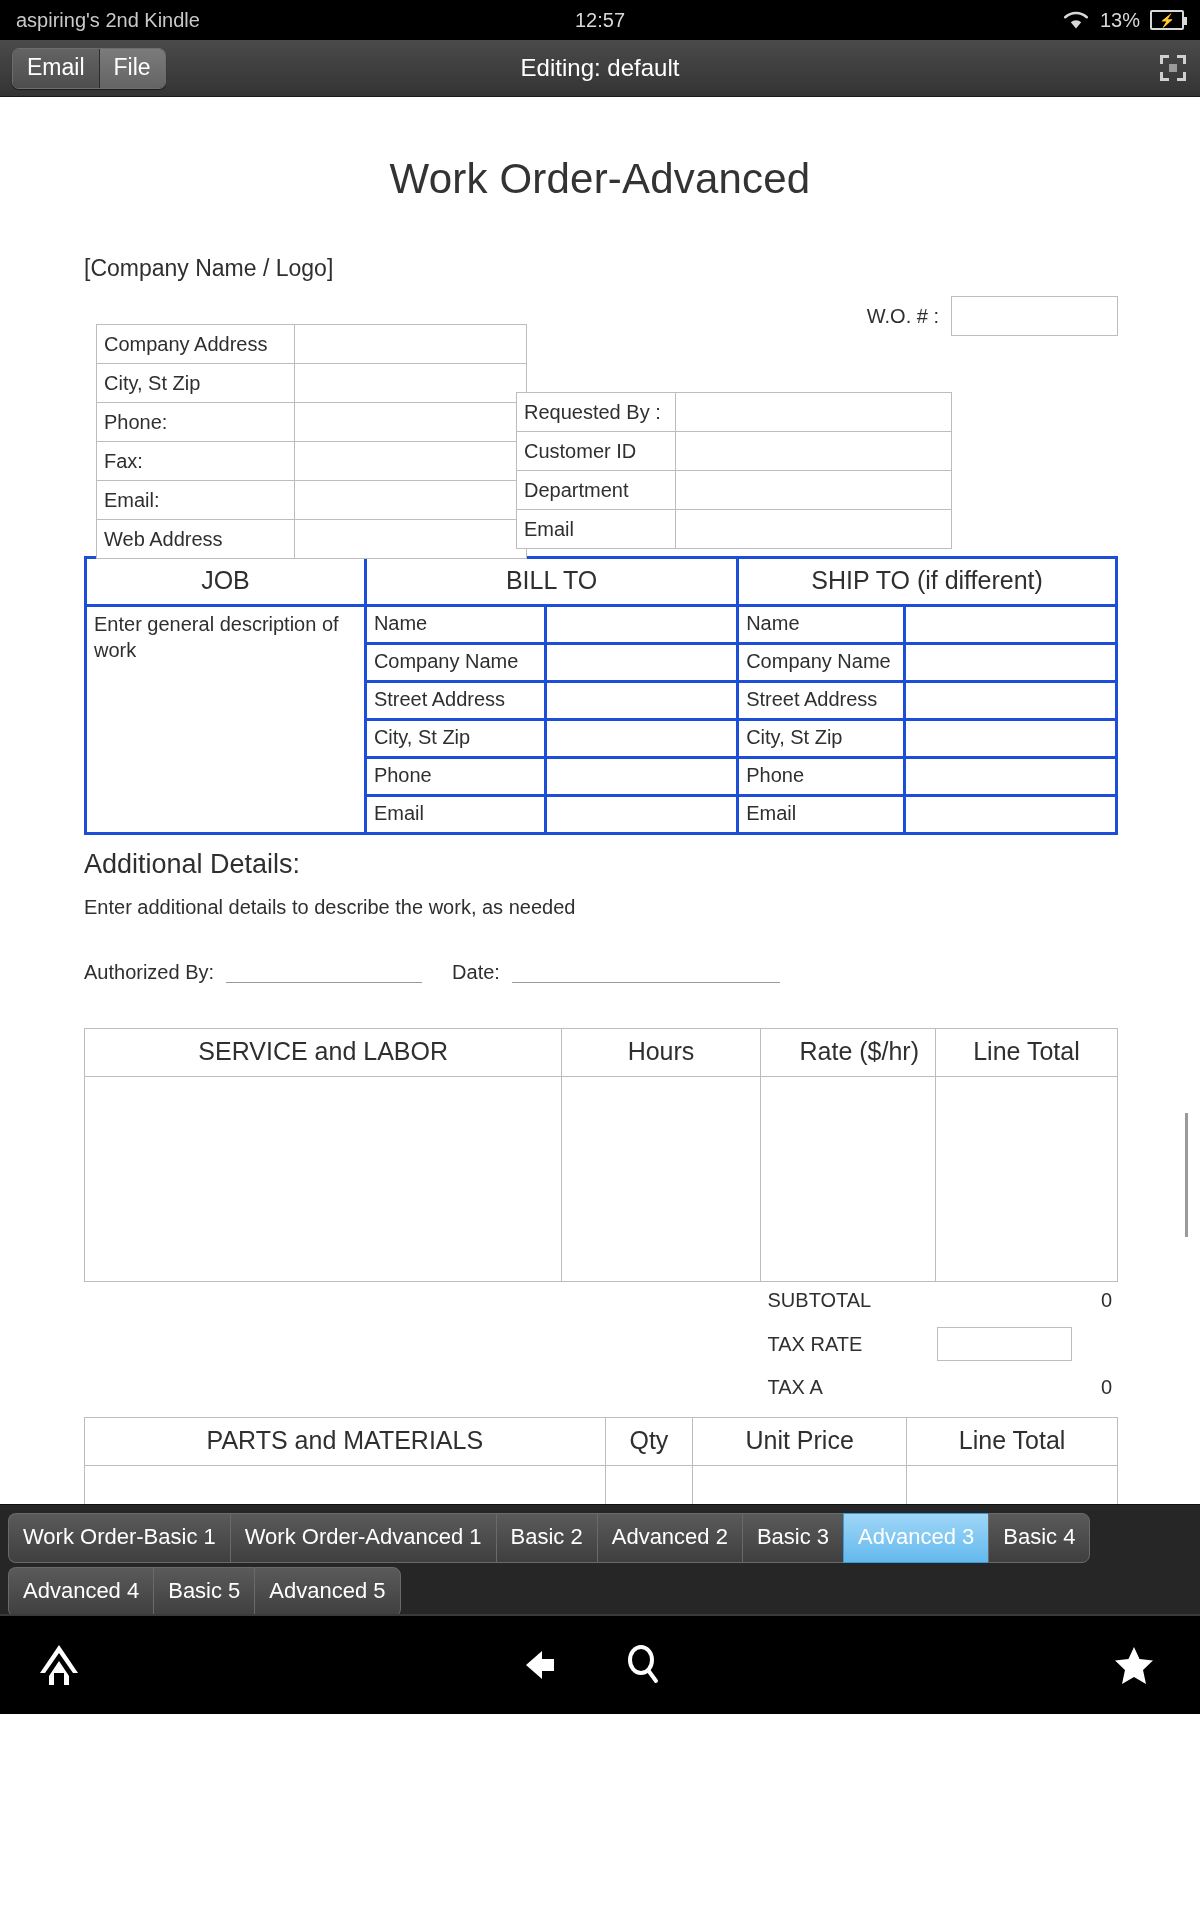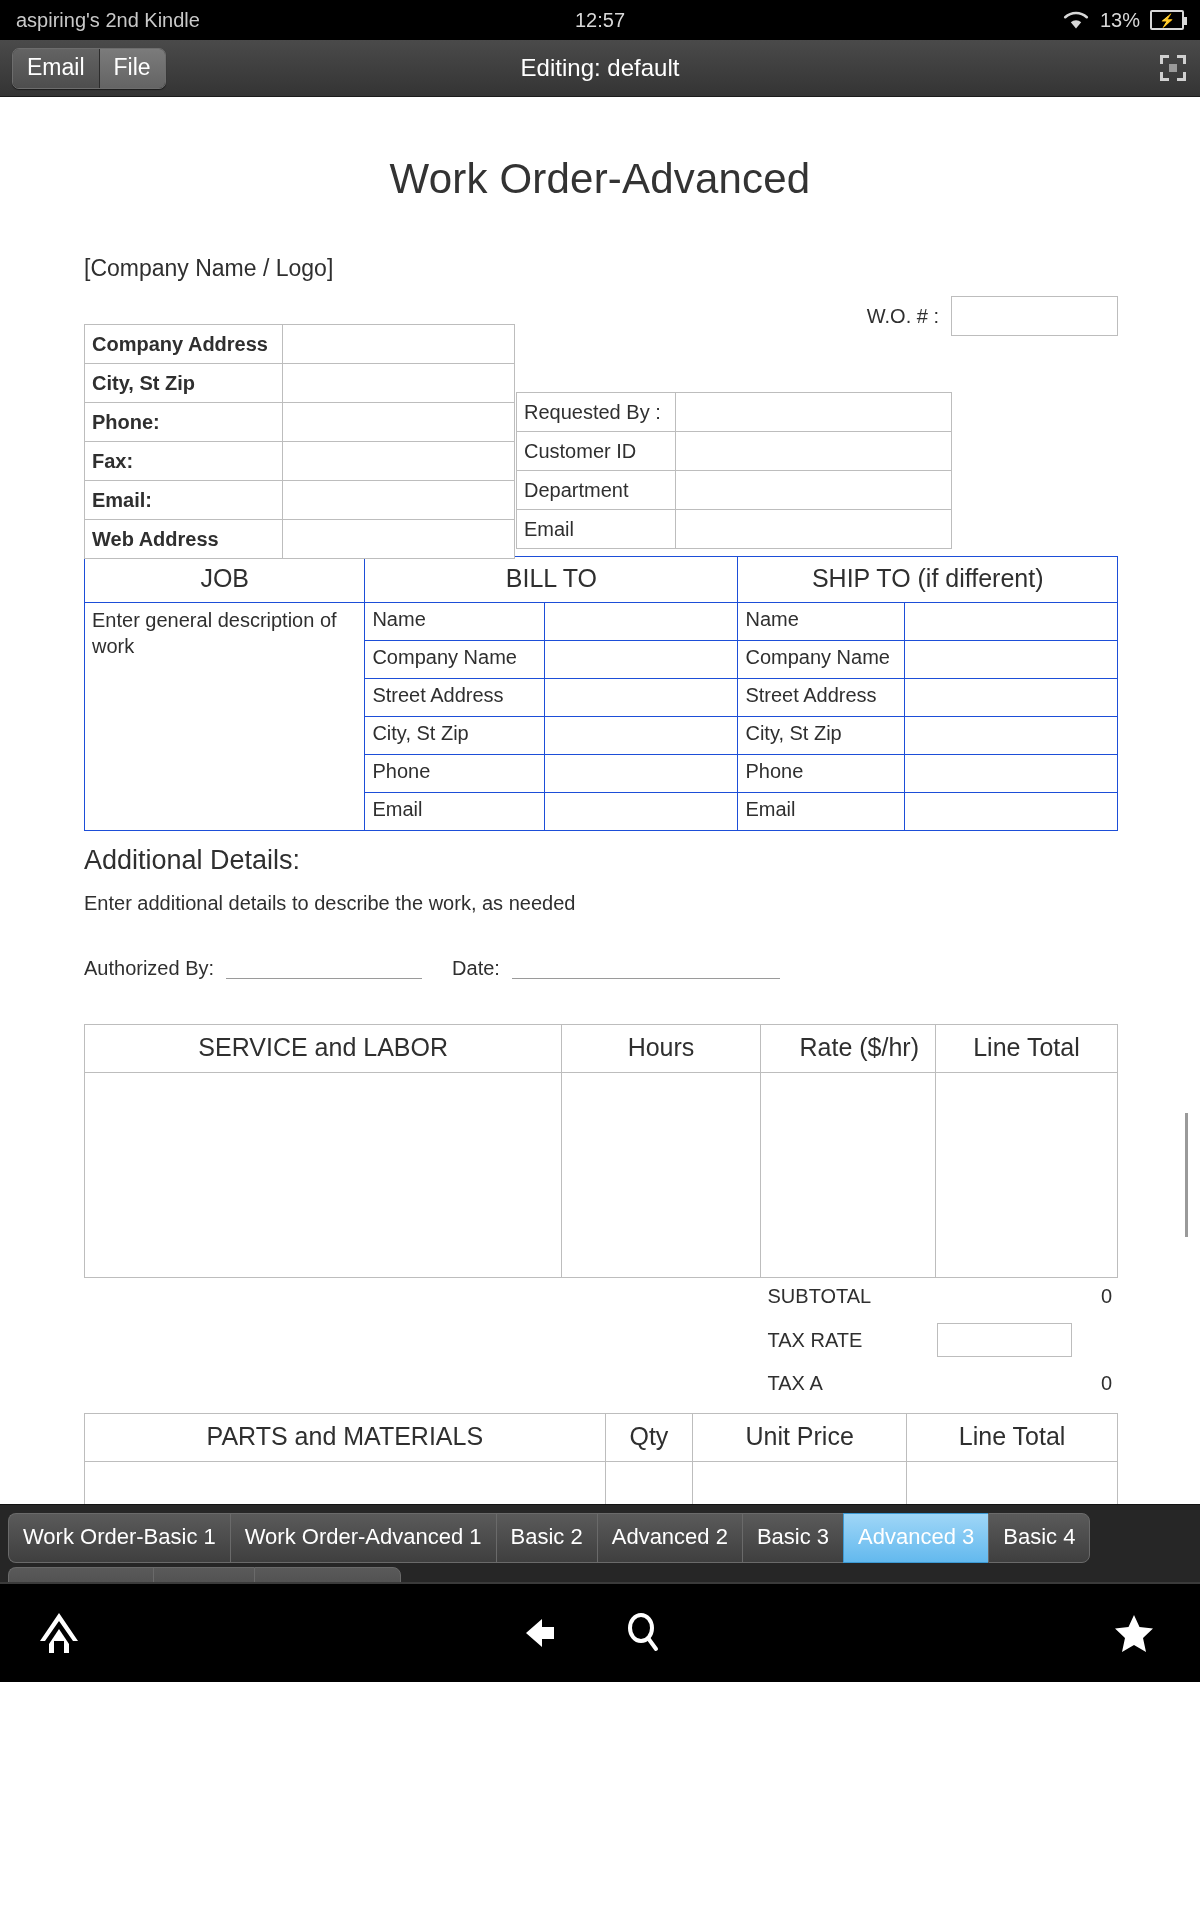--- a/index.html
+++ b/index.html
@@ -127,38 +127,38 @@
     border: 1px solid #bdbdbd;
     font-size: 20px;
     color: #2f2f2f;
     padding: 6px 6px 6px 7px;
     height: 39px;
     vertical-align: middle;
     background: #ffffff;
   }
   td.blank { border: 1px solid #bdbdbd; }
 
-  .left-table { position: absolute; left: 0; top: 28px; font-weight: bold; }
+  .left-table { position: absolute; left: 12px; top: 28px; }
   .left-table td.lbl { width: 198px; }
   .left-table td.val { width: 232px; }
 
   .wo-table { position: absolute; right: 0; top: 0; }
   .wo-table td.lbl {
     border: none; text-align: right; padding-right: 12px; font-size: 20px;
   }
   .wo-table td.val { width: 166px; }
 
   .req-table { position: absolute; left: 432px; top: 96px; }
   .req-table td.lbl { width: 159px; }
   .req-table td.val { width: 276px; }
 
   
   .jbs { margin-top: 27px; border-collapse: collapse; width: 100%; }
   .jbs td, .jbs th {
-    border: 1px solid #1d4ed8; background:#fff;
+    border: 3px solid #1d4ed8; background:#fff;
     font-size: 20px; color: #2f2f2f; padding: 5px 7px;
     vertical-align: top; font-weight: 400;
   }
   .jbs th { font-size: 25px; text-align: center; padding: 7px 4px 9px; }
   .jbs td.jobcell { vertical-align: top; line-height: 1.28; margin-top: 34px; }
   .jbs td.sub { height: 38px; }
   .jbs td.subval { height: 38px; }
 
   .addl-title { font-size: 27px; color:#2f2f2f; margin-top: 14px; }
   .addl-text  { font-size: 20px; color:#2f2f2f; margin-top: 16px; }
@@ -219,21 +219,21 @@
     width: 3px;
     height: 124px;
     background: #9a9a9a;
   }
 
   
   .tabstrip {
     background: #262626;
     border-top: 1px solid #111;
     padding: 8px 6px 22px 8px;
-    height: 78px;
+    height: 110px;
   }
   .tabrow { display: flex; align-items: flex-start; }
   .tabrow + .tabrow { margin-top: 4px; }
   .tab {
     background: linear-gradient(#5a5a5a, #3f3f3f);
     color: #ffffff;
     font-size: 22px;
     line-height: 1;
     padding: 12px 14px 14px;
     border: 1px solid #6a6a6a;

